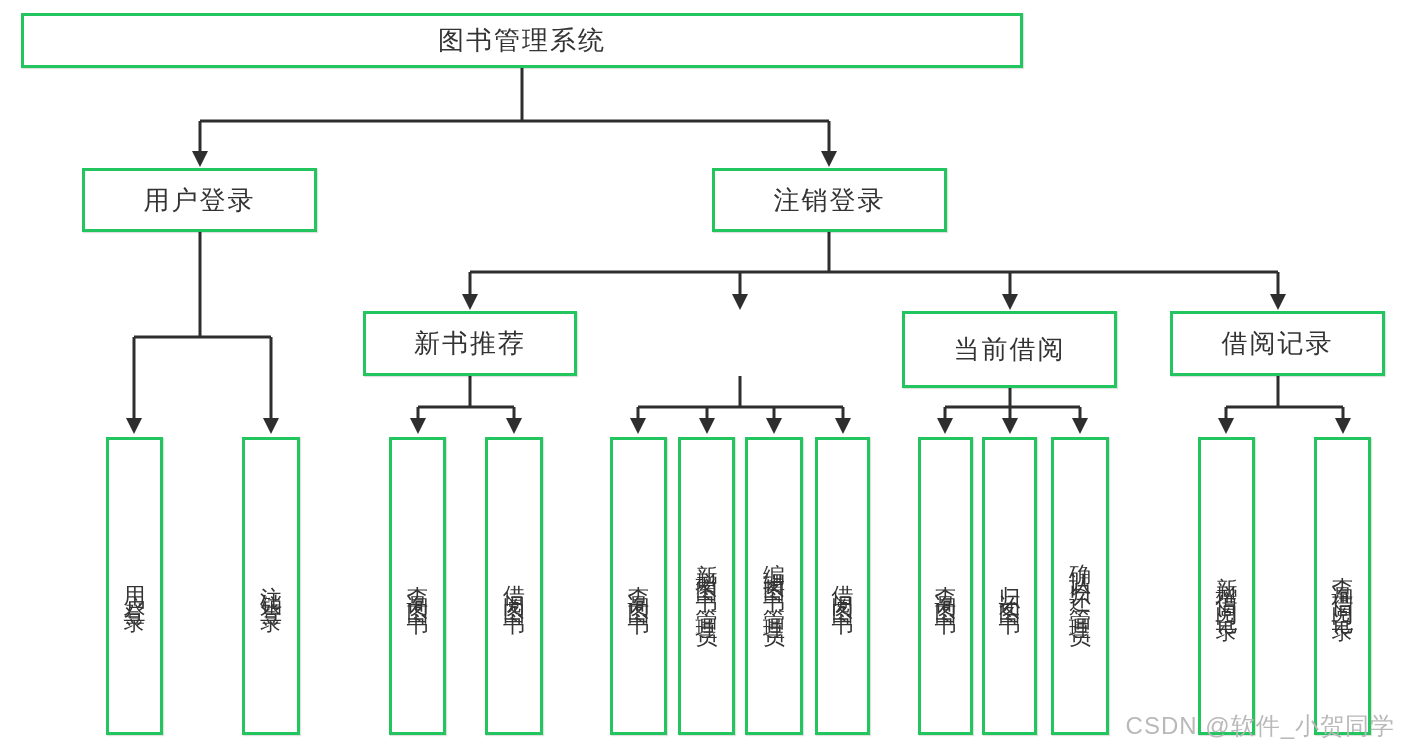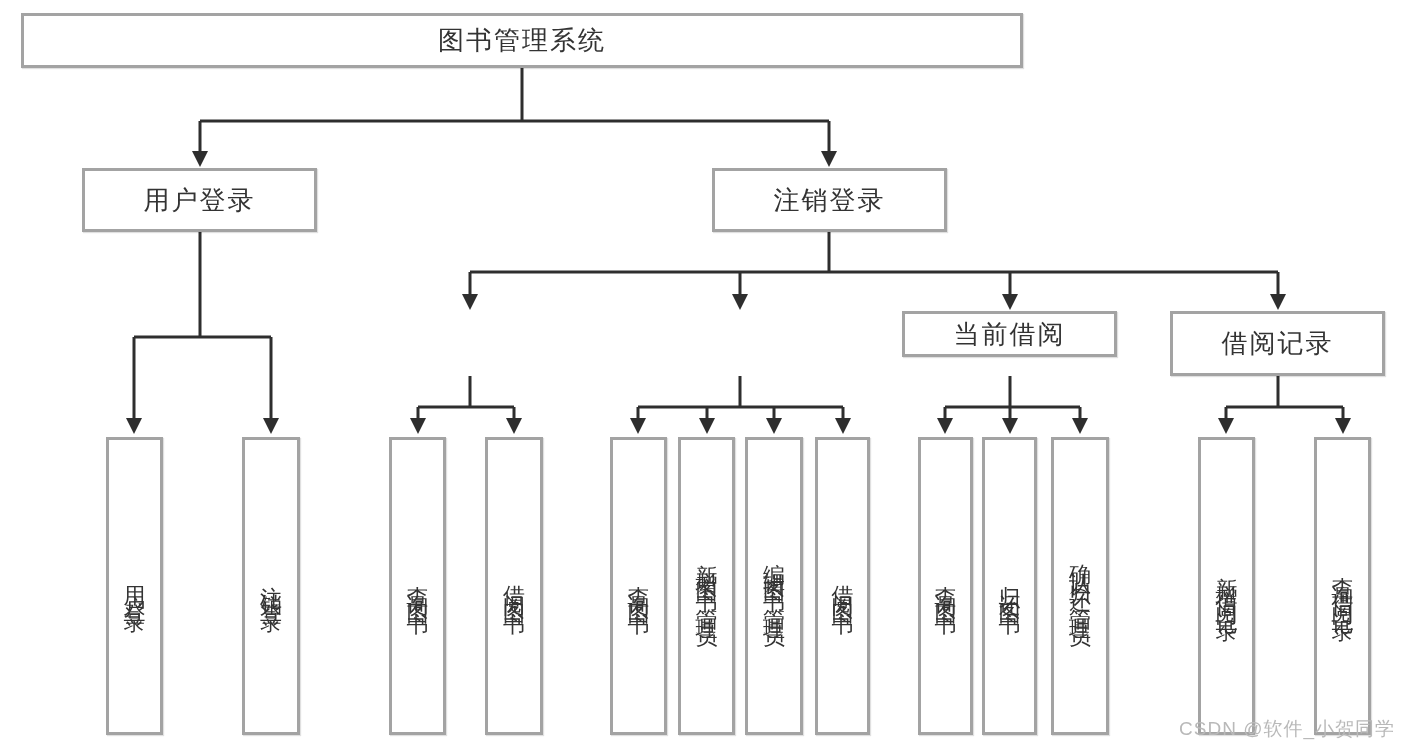--- a/index.html
+++ b/index.html
@@ -1,31 +1,31 @@
 <!DOCTYPE html>
 <html><head>
 <meta charset="utf-8">
 <style>
   html,body{margin:0;padding:0;background:#ffffff;}
   body{font-family:"Liberation Sans","DejaVu Sans",sans-serif;}
   .stage{position:relative;width:1405px;height:747px;background:#ffffff;overflow:hidden;}
   svg.connectors{position:absolute;left:0;top:0;width:1405px;height:747px;}
   .node{
-    position:absolute;background:#ffffff;border:3px solid #a3a3a3;box-sizing:border-box;
+    position:absolute;background:#ffffff;border:3px solid #22c55e;box-sizing:border-box;
     display:flex;align-items:center;justify-content:center;
     box-shadow:1px 1px 1px rgba(0,0,0,0.12);
   }
   .node .lbl{font-size:26px;color:#333333;letter-spacing:2px;white-space:nowrap;}
   .leaf .lbl{
     writing-mode:vertical-rl;text-orientation:mixed;
     font-size:22px;letter-spacing:9px;line-height:1;color:#333333;white-space:nowrap;
   }
   .watermark{
     position:absolute;right:10px;bottom:5px;
-    font-size:19px;color:#b9b9b9;letter-spacing:1px;white-space:nowrap;
+    font-size:24px;color:#b9b9b9;letter-spacing:1px;white-space:nowrap;
   }
 </style>
 </head>
 <body>
 
 <div class="stage">
 
   <svg class="connectors" viewBox="0 0 1405 747" xmlns="http://www.w3.org/2000/svg">
     <g stroke="#2e2e2e" stroke-width="3" fill="none">
 
@@ -73,21 +73,24 @@
     <span class="lbl">图书管理系统</span>
   </div>
 
   <div class="node" style="left:82px;top:168px;width:235px;height:64px">
     <span class="lbl">用户登录</span>
   </div>
   <div class="node" style="left:712px;top:168px;width:235px;height:64px">
     <span class="lbl">注销登录</span>
   </div>
 
-  <div class="node" style="left:902px;top:311px;width:215px;height:46px">
+  <div class="node" style="left:363px;top:311px;width:214px;height:65px">
+    <span class="lbl">新书推荐</span>
+  </div>
+  <div class="node" style="left:902px;top:311px;width:215px;height:77px">
     <span class="lbl">当前借阅</span>
   </div>
   <div class="node" style="left:1170px;top:311px;width:215px;height:65px">
     <span class="lbl">借阅记录</span>
   </div>
 
   <div class="node leaf" style="left:106px;top:437px;width:57px;height:298px">
     <span class="lbl">用户登录</span>
   </div>
   <div class="node leaf" style="left:242px;top:437px;width:58px;height:298px">

